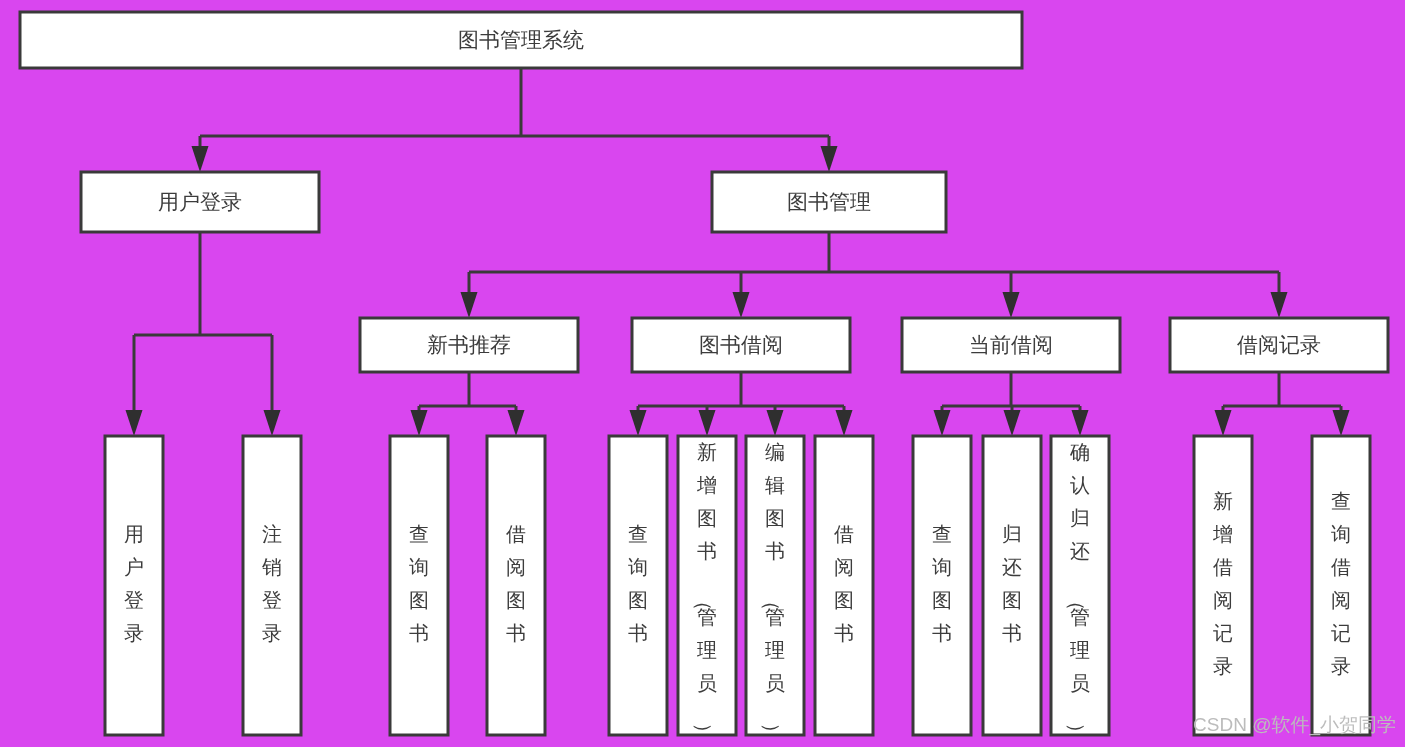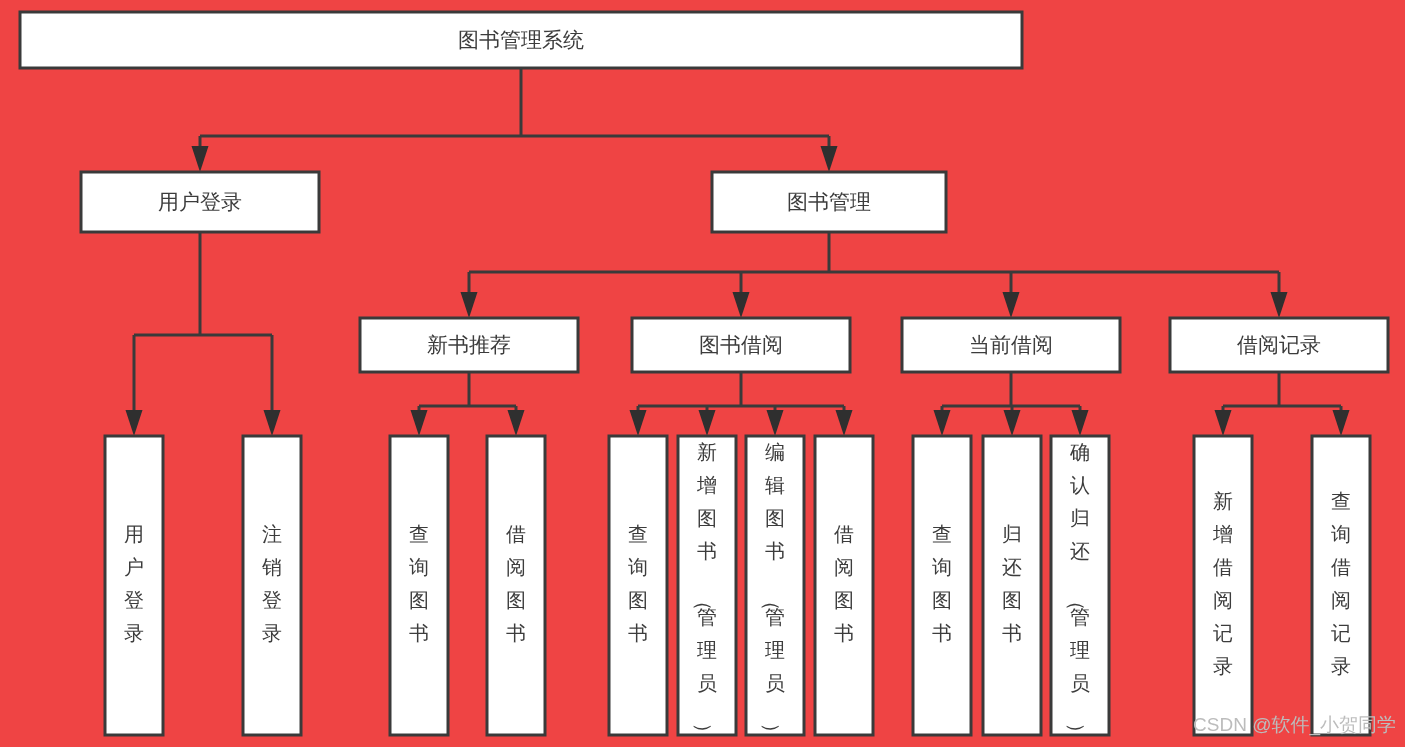--- a/index.html
+++ b/index.html
@@ -8,21 +8,21 @@
     padding: 0;
     background: #ffffff;
   }
   body {
     font-family: "Liberation Sans", "DejaVu Sans", sans-serif;
   }
   #diagram-root {
     position: relative;
     width: 1405px;
     height: 747px;
-    background: #ef4444;
+    background: #d946ef;
     overflow: hidden;
   }
   svg.diagram-canvas {
     position: absolute;
     left: 0;
     top: 0;
     width: 1405px;
     height: 747px;
     display: block;
   }

